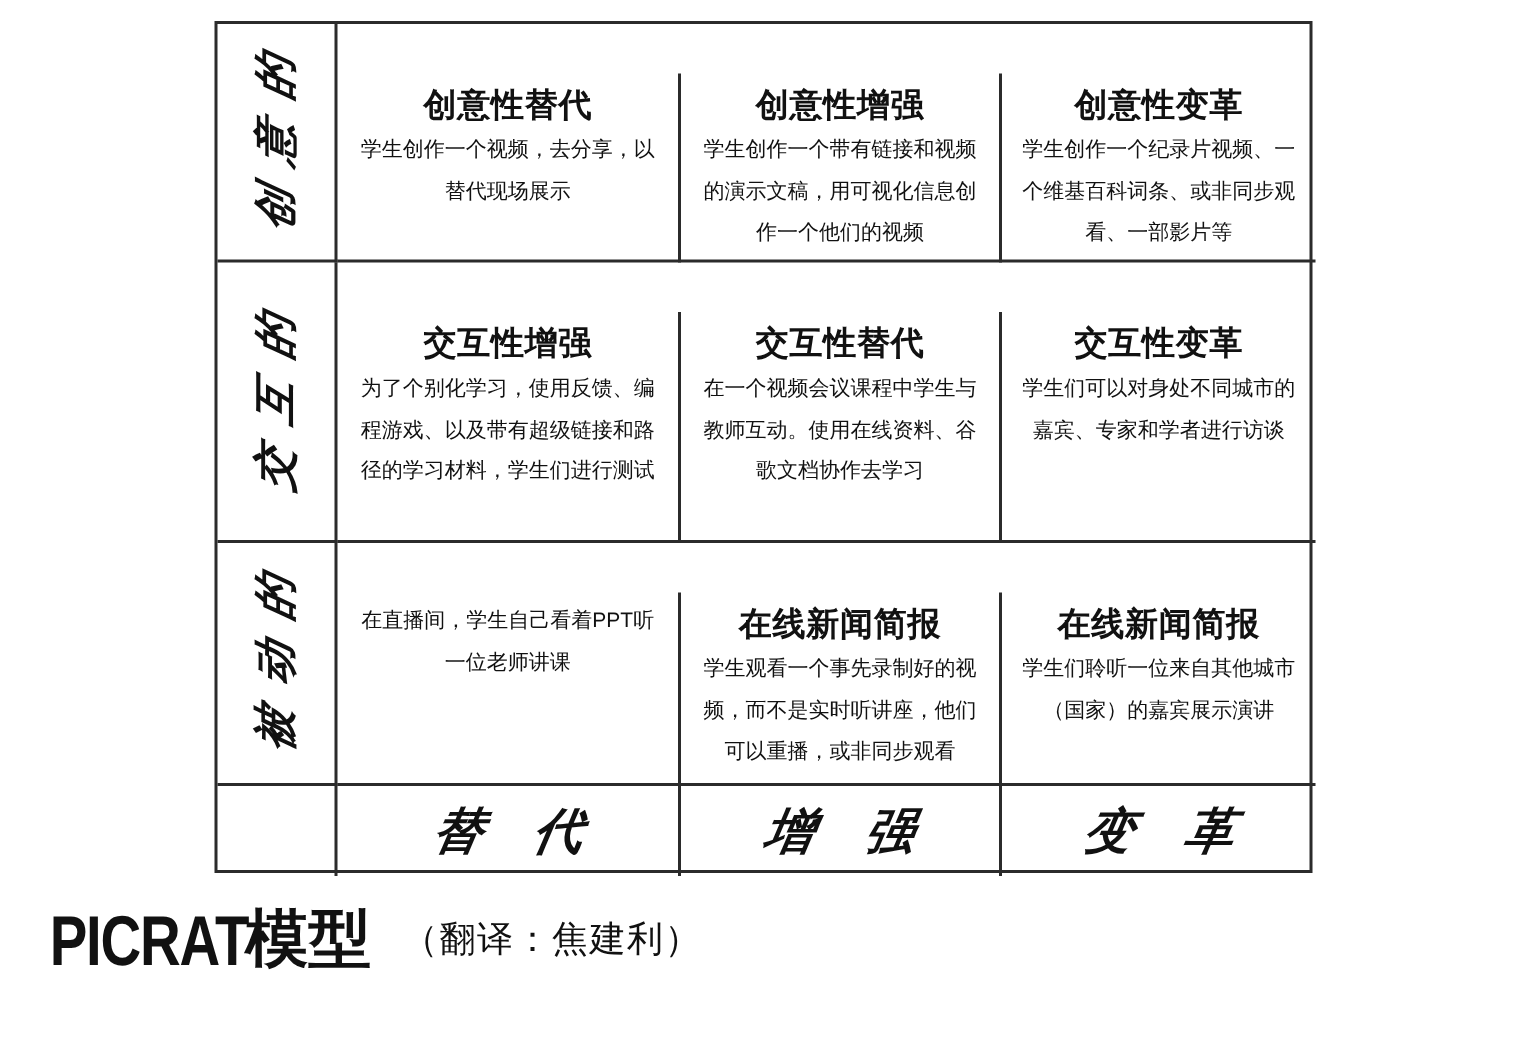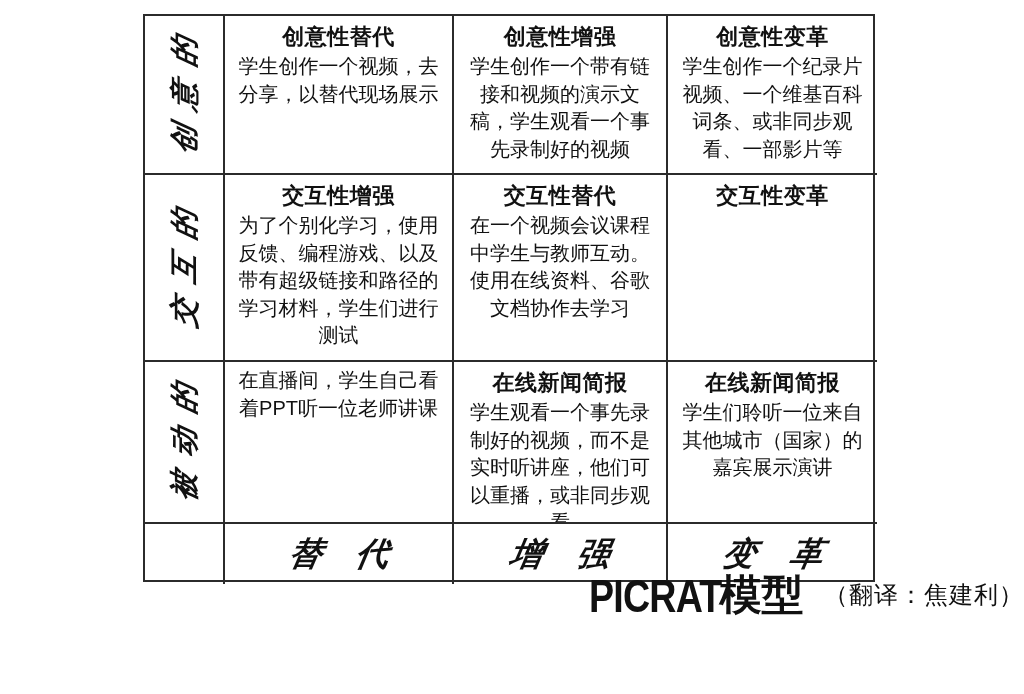--- a/index.html
+++ b/index.html
@@ -32,30 +32,31 @@
     box-sizing: border-box;
     border-right: 2px solid #2b2b2b;
     border-bottom: 2px solid #2b2b2b;
     overflow: hidden;
   }
   .cell.last-col { border-right: none; text-align: center; }
   .cell.last-row { border-bottom: none; }
   .content-cell {
     padding: 4px 10px 0 10px;
     text-align: center;
+    margin-top: 33px;
   }
   .cell-title {
     font-size: 22px;
     font-weight: 800;
     line-height: 30px;
     margin-top: 2px;
     letter-spacing: 0.5px;
   }
   .cell-body {
-    font-size: 20px;
+    font-size: 14px;
     line-height: 27.5px;
     margin-top: 1px;
   }
   .label-cell {
     display: flex;
     align-items: center;
     justify-content: center;
   }
   .vlabel {
     white-space: nowrap;
@@ -78,23 +79,23 @@
     font-weight: 700;
     font-size: 33px;
     letter-spacing: 34px;
     padding-left: 34px; 
     transform: skewX(-10deg);
     white-space: nowrap;
   }
   .caption {
     position: absolute;
     left: 0;
-    top: 567px;
+    top: 598px;
     width: 1024px;
-    text-align: right;
+    text-align: left;
     white-space: nowrap;
   }
   .caption-main-en {
     display: inline-block;
     font-size: 47px;
     font-weight: 800;
     letter-spacing: -1px;
     transform: scaleX(0.8);
     transform-origin: right center;
     vertical-align: middle;
@@ -124,40 +125,41 @@
 
     <div class="cell label-cell">
       <span class="vlabel">创意的</span>
     </div>
     <div class="cell content-cell">
       <div class="cell-title">创意性替代</div>
       <div class="cell-body">学生创作一个视频，去分享，以替代现场展示</div>
     </div>
     <div class="cell content-cell">
       <div class="cell-title">创意性增强</div>
-      <div class="cell-body">学生创作一个带有链接和视频的演示文稿，学生观看一个事先录制好的视频</div>
+      <div class="cell-body">学生创作一个带有链接和视频的演示文稿，用可视化信息创作一个他们的视频</div>
     </div>
     <div class="cell content-cell last-col">
       <div class="cell-title">创意性变革</div>
       <div class="cell-body">学生创作一个纪录片视频、一个维基百科词条、或非同步观看、一部影片等</div>
     </div>
 
     <div class="cell label-cell">
       <span class="vlabel">交互的</span>
     </div>
     <div class="cell content-cell">
       <div class="cell-title">交互性增强</div>
       <div class="cell-body">为了个别化学习，使用反馈、编程游戏、以及带有超级链接和路径的学习材料，学生们进行测试</div>
     </div>
     <div class="cell content-cell">
       <div class="cell-title">交互性替代</div>
       <div class="cell-body">在一个视频会议课程中学生与教师互动。使用在线资料、谷歌文档协作去学习</div>
     </div>
     <div class="cell content-cell last-col">
       <div class="cell-title">交互性变革</div>
+      <div class="cell-body">学生们可以对身处不同城市的嘉宾、专家和学者进行访谈</div>
     </div>
 
     <div class="cell label-cell">
       <span class="vlabel">被动的</span>
     </div>
     <div class="cell content-cell">
       <div class="cell-body">在直播间，学生自己看着PPT听一位老师讲课</div>
     </div>
     <div class="cell content-cell">
       <div class="cell-title">在线新闻简报</div>

